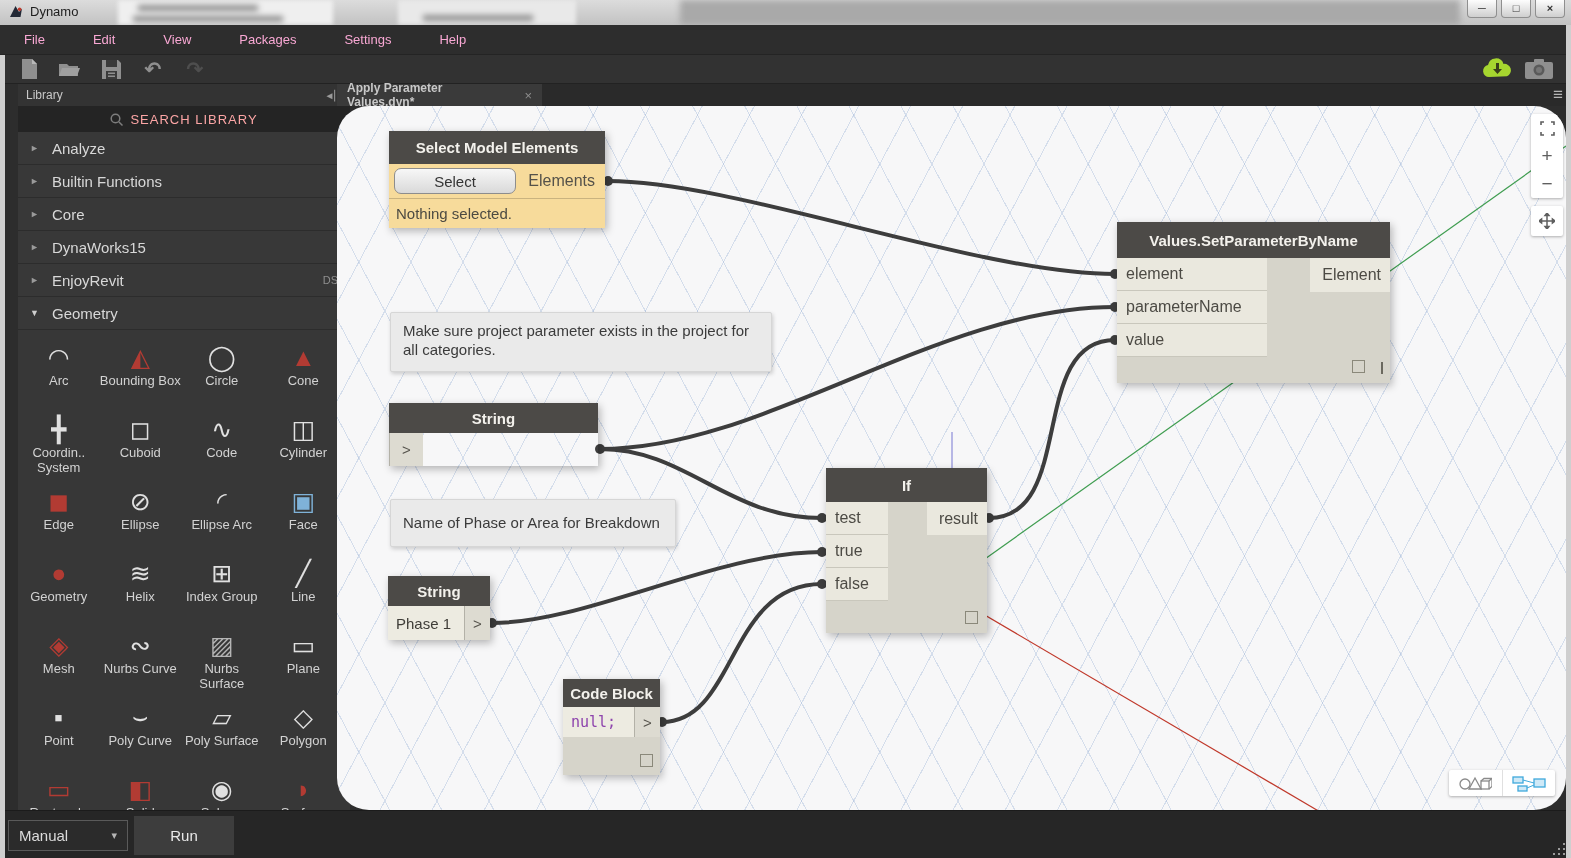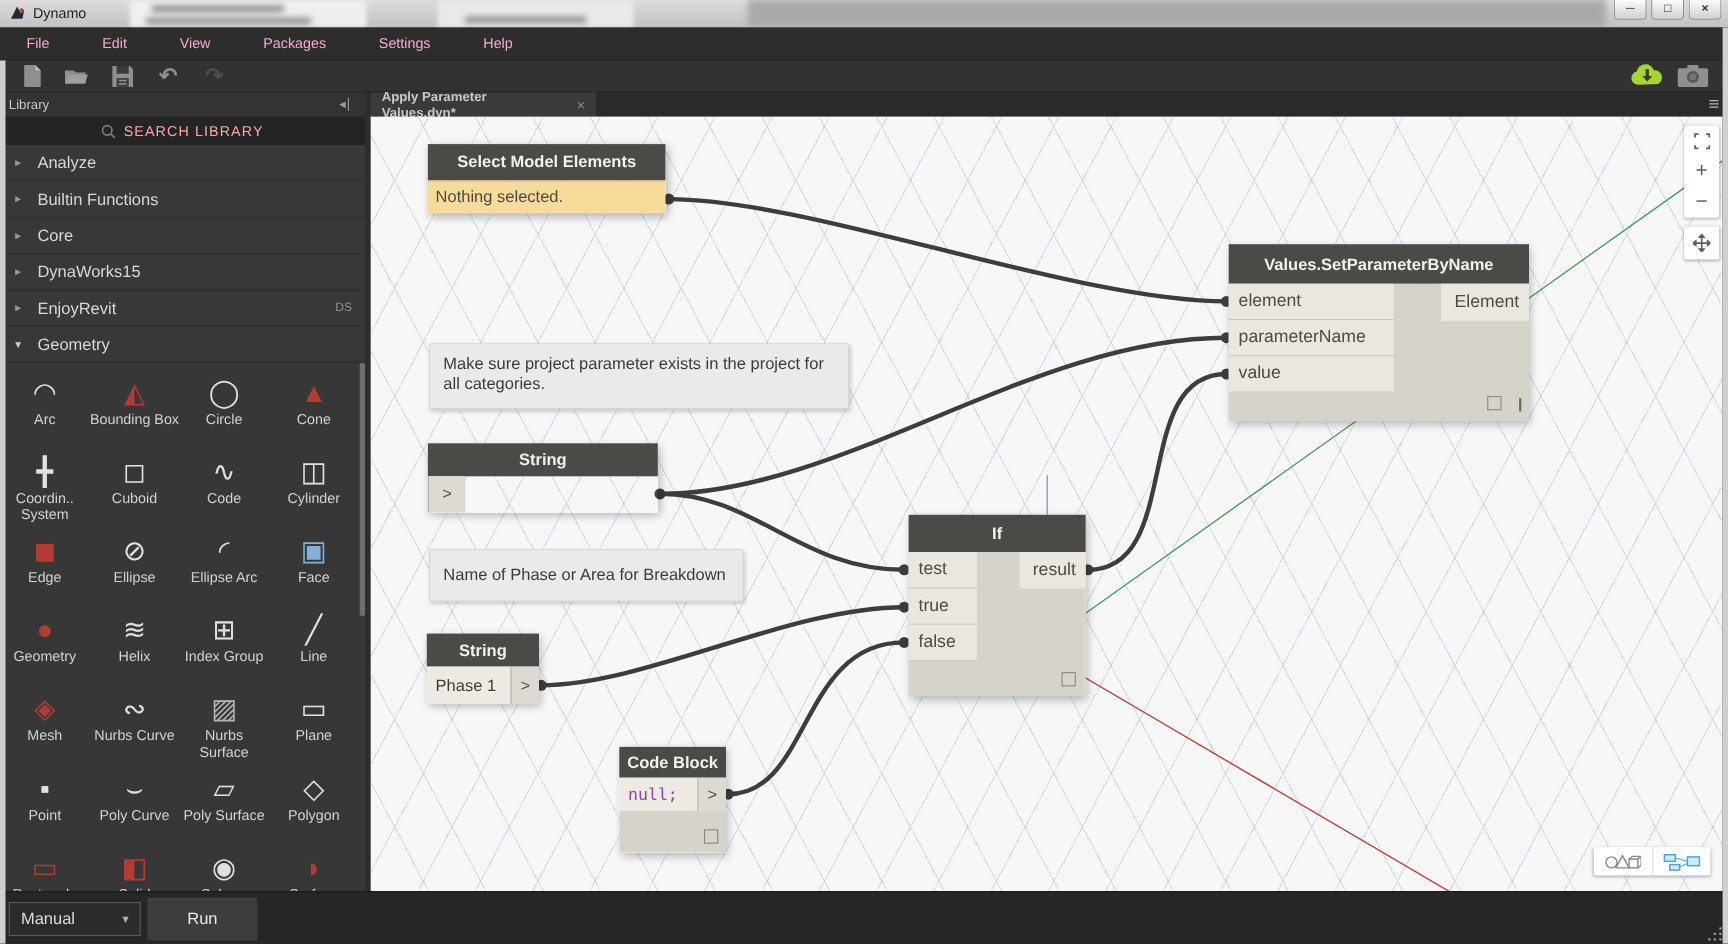--- a/index.html
+++ b/index.html
@@ -30,21 +30,21 @@
     border-bottom:1px solid #222; }
   .tool-ic { top:3px; width:24px; height:22px; display:flex; align-items:center; justify-content:center; }
   .glyph-ic { font-size:20px; font-weight:bold; color:#8f8f8f; line-height:22px; }
   .glyph-dim { color:#4e4e4e; }
 
   
   .edgeL { left:0; top:55px; width:5px; height:803px; background:#cfcfcf; z-index:40; }
   .edgeR { left:1566px; top:25px; width:5px; height:833px; background:#cfcfcf; z-index:40; }
 
   
-  .library { left:0; top:84px; width:332px; height:726px; background:#373737; overflow:hidden;text-decoration:underline; }
+  .library { left:18px; top:84px; width:332px; height:726px; background:#373737; overflow:hidden;text-decoration:underline; }
   .lib-head { left:0; top:0; width:332px; height:22px; background:#333; display:flex;
     align-items:center; padding:0 8px; color:#c9c9c9; font-size:12px; }
   .lib-collapse { margin-left:auto; color:#9a9a9a; font-size:10px; }
   .lib-search { left:0; top:22px; width:332px; height:26px; background:#242424; display:flex;
     align-items:center; justify-content:center; gap:7px; color:#fca5a5; font-size:13px; letter-spacing:1px; }
   .cat { position:absolute; left:0; width:332px; height:33px; background:#383838;
     border-bottom:1px solid #2c2c2c; display:flex; align-items:center; padding:0 12px; }
   .cat-arrow { width:22px; color:#9a9a9a; font-size:9px; }
   .cat-label { color:#d8d8d8; font-size:15px; }
   .cat-badge { margin-left:auto; color:#8f8f8f; font-size:11px; }
@@ -64,21 +64,21 @@
   .tab { left:0; top:0; width:205px; height:22px; background:#3a3a3a; display:flex;
     align-items:center; padding:0 10px; }
   .tab-label { color:#c8c8c8; font-size:12px; font-weight:bold; }
   .tab-close { margin-left:22px; color:#8d8d8d; font-size:13px; }
   .tab-menu { right:8px; top:1px; color:#b5b5b5; font-size:17px; }
 
   
   .canvas { left:337px; top:106px; width:1229px; height:704px; background:#f7f7f8; overflow:hidden;
     background-image:
       repeating-linear-gradient(118deg, rgba(156,180,215,.38) 0 1px, transparent 1px 46px),
-      repeating-linear-gradient(62deg,  rgba(156,180,215,.38) 0 1px, transparent 1px 46px); }
+      repeating-linear-gradient(62deg,  rgba(156,180,215,.38) 0 1px, transparent 1px 46px); border-radius: 32px; }
   .wiresvg { left:0; top:0; }
   .note { position:absolute; background:#eaeaea; border:1px solid #d6d6d6; border-radius:2px;
     box-shadow:1px 2px 4px rgba(0,0,0,.18); padding:9px 12px; font-size:15px; color:#3b3b3b; line-height:1.25; }
 
   .node { position:absolute; box-shadow:2px 3px 8px rgba(0,0,0,.28); }
   .nhead { background:#4c4a47; color:#f3f1ec; font-weight:bold; font-size:15px;
     display:flex; align-items:center; justify-content:center; }
   .nbody { background:#d6d4ca; position:relative; }
   .chip { background:#eae8de; display:flex; align-items:center; padding-left:9px;
     font-size:16px; color:#4c4a44; border-bottom:1px solid #c9c7bc; }
@@ -385,20 +385,24 @@
           <circle cx="325" cy="616" r="5"></circle>
         <circle cx="485" cy="478" r="5"></circle>
           <circle cx="652" cy="412" r="5"></circle>
         <circle cx="778" cy="234" r="5"></circle>
       </g>
     </svg>
 
     <div class="node" style="left:52px;top:25px;width:216px;">
       <div class="nhead" style="height:33px;">Select Model Elements</div>
       <div class="sme-body">
+        <div class="sme-row1">
+          <div class="sme-btn">Select</div>
+          <span class="sme-out">Elements</span>
+        </div>
         <div class="sme-status">Nothing selected.</div>
       </div>
     </div>
 
     <div class="note" style="left:53px;top:206px;width:382px;height:60px;">Make sure project parameter exists in the project for all categories.</div>
 
     <div class="node" style="left:52px;top:297px;width:209px;">
       <div class="nhead" style="height:30px;">String</div>
       <div class="srow" style="height:33px;">
         <div class="sport" style="width:34px;">&gt;</div>

